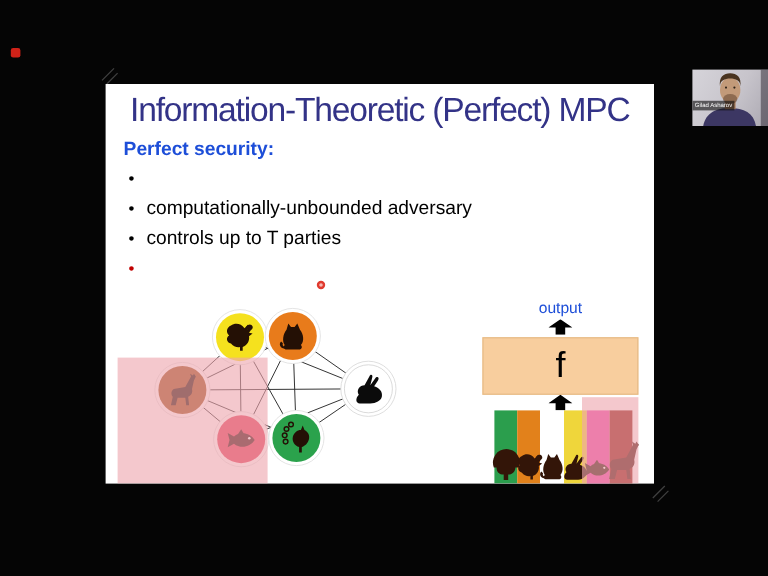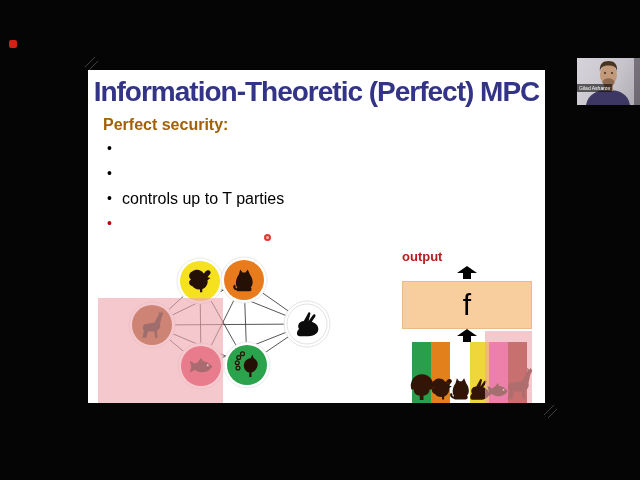--- a/index.html
+++ b/index.html
@@ -6,30 +6,30 @@
   *{box-sizing:border-box;}
   .screen{position:relative;width:640px;height:480px;background:#050505;overflow:hidden;
           font-family:"Liberation Sans", sans-serif;}
   
   .rec-dot{position:absolute;left:9px;top:40px;width:8px;height:8px;border-radius:2px;background:#cf2218;}
   
   .hatch{position:absolute;opacity:.7;}
   
   .slide{position:absolute;left:88px;top:70px;width:457px;height:333px;background:#ffffff;overflow:hidden;}
   .slide-title{position:absolute;left:0;top:6px;width:100%;text-align:center;
-               font-size:28px;letter-spacing:-1px;color:#333387;white-space:nowrap;font-weight:bold;}
-  .sec-header{position:absolute;left:15px;top:46px;font-size:16px;font-weight:bold;color:#a16207;}
+               font-size:28px;letter-spacing:-1px;color:#333387;white-space:nowrap;}
+  .sec-header{position:absolute;left:15px;top:46px;font-size:16px;font-weight:bold;color:#1d4ed8;}
   .bullets{position:absolute;left:15px;top:66px;width:330px;}
   .bullet-row{display:flex;font-size:16px;line-height:25px;color:#000;}
   .bullet-glyph{width:19px;flex:0 0 19px;text-align:left;padding-left:4px;font-size:14px;}
   .laser-dot{position:absolute;left:176px;top:164px;width:7px;height:7px;border-radius:50%;
              background:#f6b9b4;border:2px solid #e03a2e;}
   
-  .output-label{position:absolute;left:314px;top:179px;width:130px;text-align:left;
-                font-size:13px;font-weight:bold;color:#b91c1c;}
+  .output-label{position:absolute;left:314px;top:179px;width:130px;text-align:center;
+                font-size:13px;font-weight:normal;color:#1d4ed8;}
   .f-box{position:absolute;left:314px;top:211px;width:130px;height:48px;background:#f8ce9e;
          border:1px solid #e7bc87;display:flex;align-items:center;justify-content:center;
          font-size:30px;color:#000;}
   .arrow{position:absolute;width:20px;height:13px;}
   .bars{position:absolute;left:324px;top:272px;width:115px;height:61px;display:flex;}
   .bars>div{flex:1 1 auto;height:100%;}
   .overlay-pink{position:absolute;background:rgba(237,167,175,0.62);}
   .ov-left{left:10px;top:228px;width:125px;height:105px;}
   .ov-right{left:397px;top:261px;width:47px;height:72px;}
   svg{display:block;}
@@ -95,20 +95,21 @@
 
     <div class="slide-title">Information-Theoretic (Perfect) MPC</div>
     <div class="sec-header">Perfect security:</div>
 
     <div class="bullets">
       <div class="bullet-row" style="color: rgb(0, 0, 0);">
         <span class="bullet-glyph">•</span>
       </div>
       <div class="bullet-row" style="color: rgb(0, 0, 0);">
         <span class="bullet-glyph">•</span>
+        <span>computationally-unbounded adversary</span>
       </div>
       <div class="bullet-row" style="color: rgb(0, 0, 0);">
         <span class="bullet-glyph">•</span>
         <span>controls up to T parties</span>
       </div>
       <div class="bullet-row" style="color: rgb(192, 0, 0);">
         <span class="bullet-glyph">•</span>
       </div>
     </div>
 

